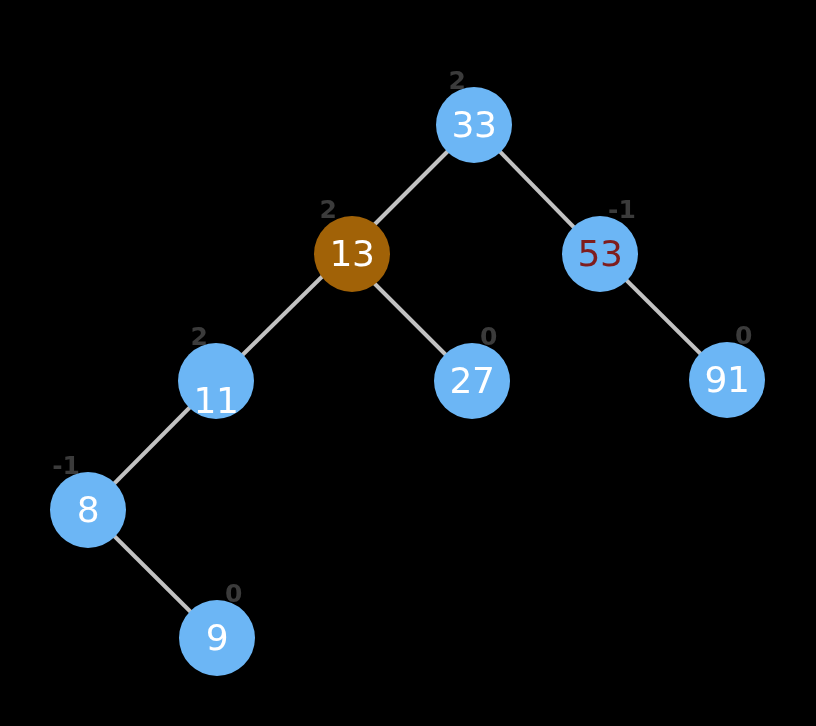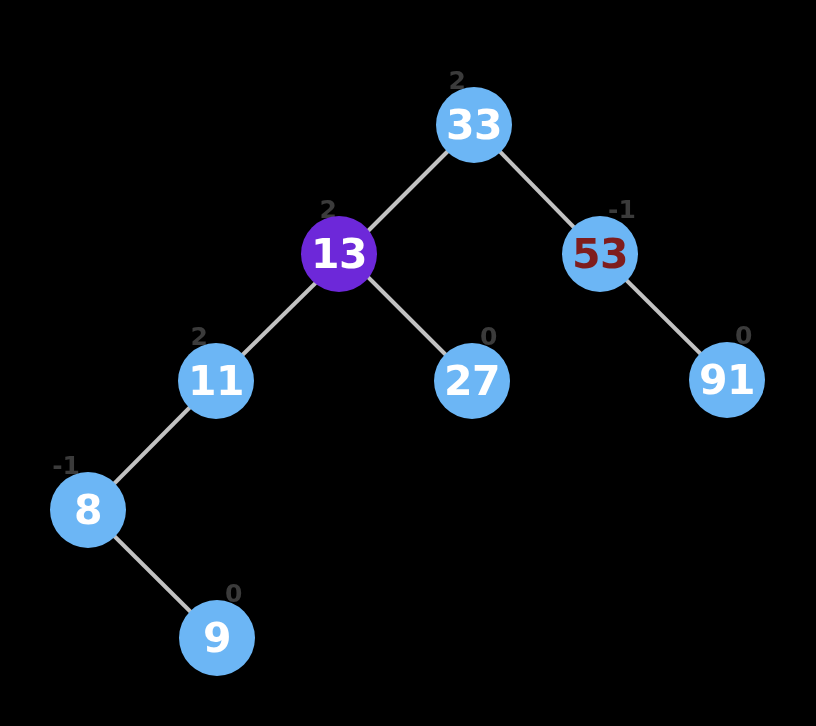--- a/index.html
+++ b/index.html
@@ -33,22 +33,22 @@
   .node {
     position: absolute;
     border-radius: 50%;
     display: flex;
     align-items: center;
     justify-content: center;
     box-sizing: border-box;
   }
   .node-label {
     color: #ffffff;
-    font-weight: bold;
-    font-size: 41px;
+    font-weight: normal;
+    font-size: 36px;
     line-height: 1;
     letter-spacing: -0.5px;
     user-select: none;
     white-space: nowrap;
   }
   .balance {
     position: absolute;
     color: #3b3b3b;
     font-weight: bold;
     font-size: 25px;
@@ -71,29 +71,29 @@
       <line x1="216" y1="381" x2="88" y2="510" stroke="#c2c2c2" stroke-width="4" stroke-linecap="butt"></line>
       <line x1="88" y1="510" x2="217" y2="638" stroke="#c2c2c2" stroke-width="4" stroke-linecap="butt"></line>
     </svg>
 
   <div id="node-layer">
       <div class="balance" style="top: 68px; color: rgb(59, 59, 59); left: 426px; width: 40px; text-align: right;">2</div>
       <div class="node" style="left: 436px; top: 87px; width: 76px; height: 76px; background: rgb(108, 182, 245);">
         <span class="node-label" style="color: rgb(255, 255, 255);">33</span>
       </div>
       <div class="balance" style="top: 197px; color: rgb(59, 59, 59); left: 297px; width: 40px; text-align: right;">2</div>
-      <div class="node" style="left: 301px; top: 216px; width: 76px; height: 76px; background: #6d28d9;">
+      <div class="node" style="left: 314px; top: 216px; width: 76px; height: 76px; background: #a16207;">
         <span class="node-label" style="color: rgb(255, 255, 255);">13</span>
       </div>
       <div class="balance" style="top: 197px; color: rgb(59, 59, 59); left: 608px; width: 40px; text-align: left;">-1</div>
       <div class="node" style="left: 562px; top: 216px; width: 76px; height: 76px; background: rgb(108, 182, 245);">
         <span class="node-label" style="color: #7f1d1d;">53</span>
       </div>
       <div class="balance" style="top: 324px; color: rgb(59, 59, 59); left: 168px; width: 40px; text-align: right;">2</div>
-      <div class="node" style="left: 178px; top: 343px; width: 76px; height: 76px; background: rgb(108, 182, 245);">
+      <div class="node" style="left: 178px; top: 343px; width: 76px; height: 76px; background: rgb(108, 182, 245); align-items: flex-end;">
         <span class="node-label" style="color: rgb(255, 255, 255);">11</span>
       </div>
       <div class="balance" style="top: 324px; color: rgb(59, 59, 59); left: 480px; width: 40px; text-align: left;">0</div>
       <div class="node" style="left: 434px; top: 343px; width: 76px; height: 76px; background: rgb(108, 182, 245);">
         <span class="node-label" style="color: rgb(255, 255, 255);">27</span>
       </div>
       <div class="balance" style="top: 323px; color: rgb(59, 59, 59); left: 735px; width: 40px; text-align: left;">0</div>
       <div class="node" style="left: 689px; top: 342px; width: 76px; height: 76px; background: rgb(108, 182, 245);">
         <span class="node-label" style="color: rgb(255, 255, 255);">91</span>
       </div>

